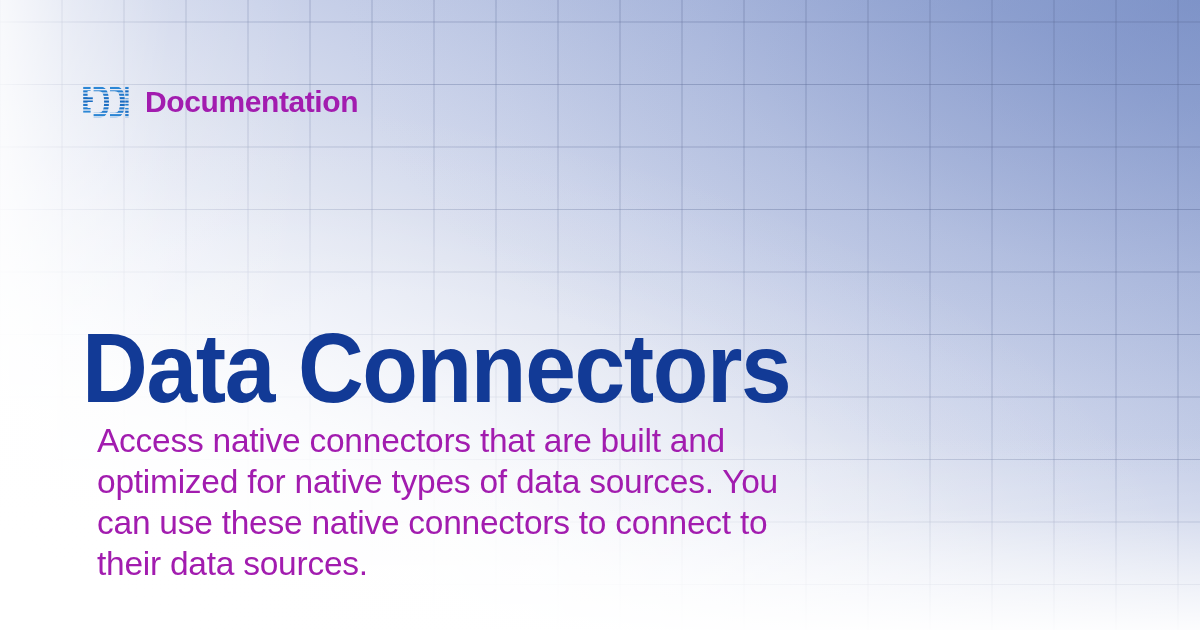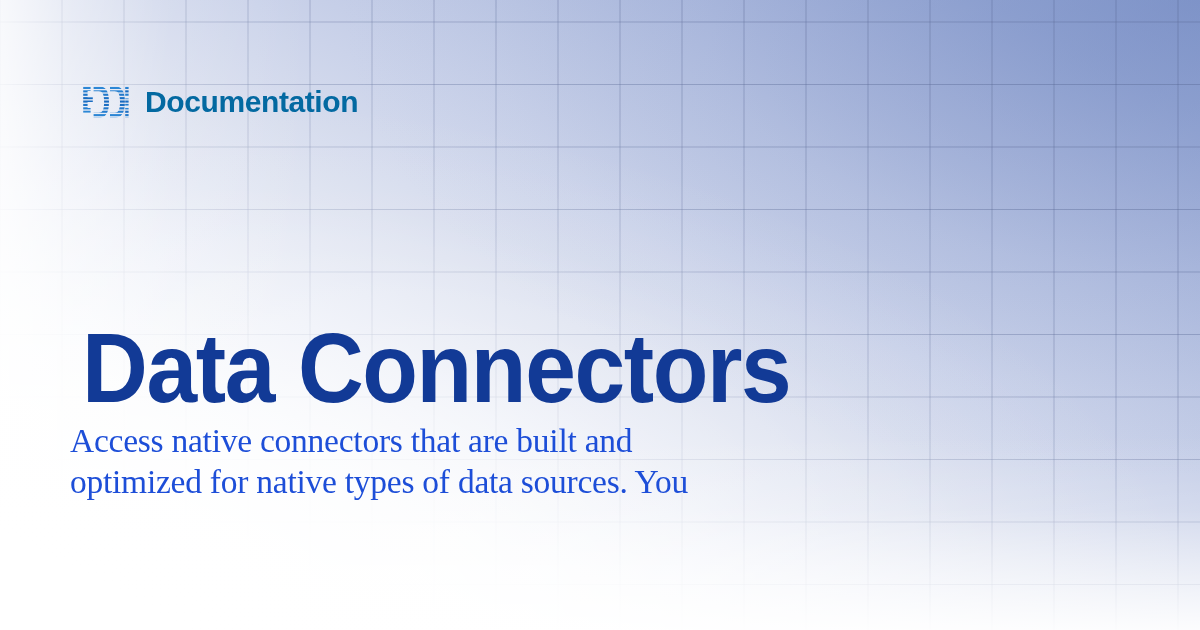--- a/index.html
+++ b/index.html
@@ -147,21 +147,21 @@
     height: 38px;
     display: block;
     flex: 0 0 auto;
   }
 
   .brand-name {
     font-family: "Liberation Sans", sans-serif;
     font-size: 30px;
     font-weight: bold;
     letter-spacing: -0.4px;
-    color: #0369a1;
+    color: #a21caf;
     line-height: 1;
     white-space: nowrap;
   }
 
   .page-title {
     position: absolute;
     left: 82px;
     top: 253px;
     font-family: "Liberation Sans Narrow", "Liberation Sans", sans-serif;
     font-size: 98px;
@@ -169,28 +169,28 @@
     letter-spacing: -1.5px;
     color: #123A96;
     line-height: 1;
     white-space: nowrap;
     transform: scaleX(0.93);
     transform-origin: left center;
   }
 
   .page-desc {
     position: absolute;
-    left: 70px;
+    left: 97px;
     top: 386px;
     width: 810px;
-    font-family: Liberation Serif, serif;
+    font-family: Liberation Sans, sans-serif;
     font-size: 33.5px;
     font-weight: normal;
     letter-spacing: -0.25px;
-    color: #1d4ed8;
+    color: #a21caf;
     line-height: 41px;
   }
   .page-desc .ln { display: block; white-space: nowrap; }
 </style>
 </head>
 <body>
 
 <div class="card">
 
   <div class="bg-base"></div>
@@ -244,16 +244,18 @@
         </g>
       </svg>
       <span class="brand-name">Documentation</span>
     </div>
 
     <h1 class="page-title">Data Connectors</h1>
 
     <p class="page-desc">
       <span class="ln">Access native connectors that are built and</span>
       <span class="ln">optimized for native types of data sources. You</span>
+      <span class="ln">can use these native connectors to connect to</span>
+      <span class="ln">their data sources.</span>
     </p>
 
   </div>
 </div>
 
 </body></html>

